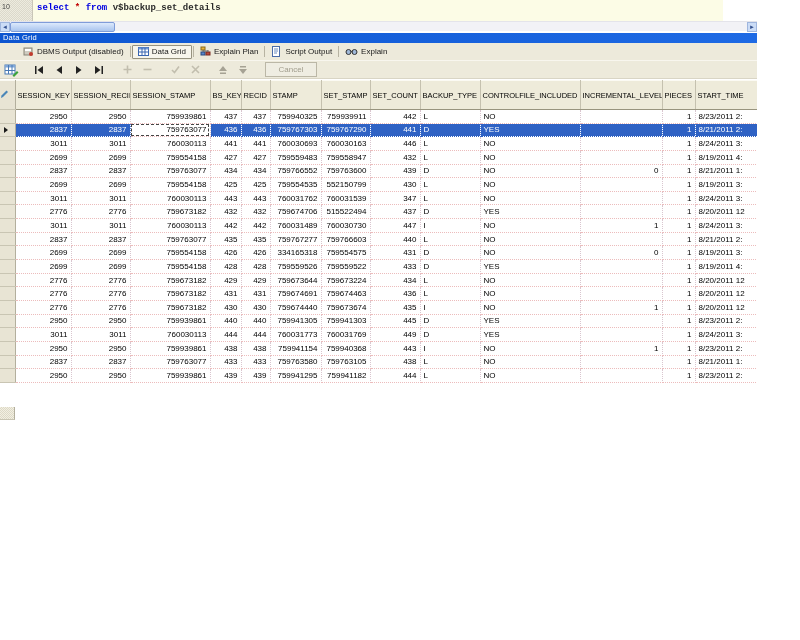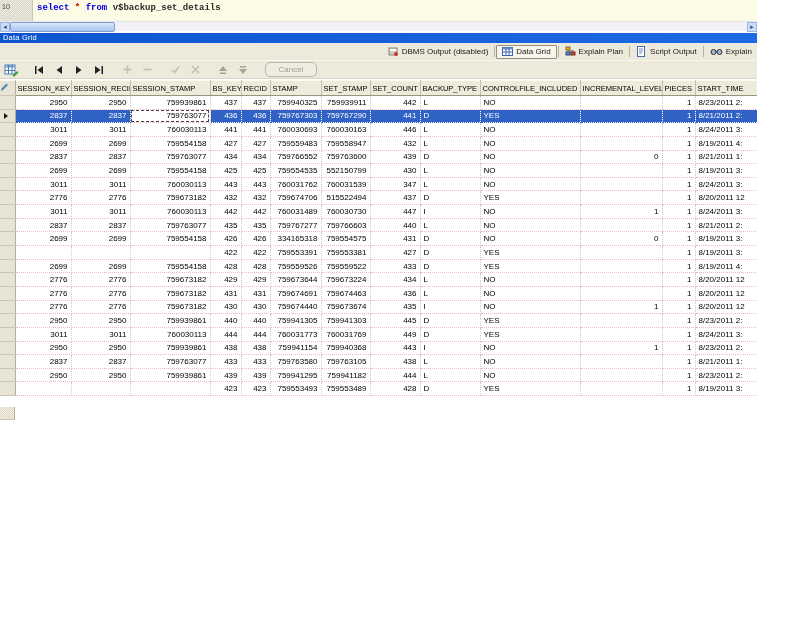--- a/index.html
+++ b/index.html
@@ -1,20 +1,20 @@
 <!DOCTYPE html>
 <html><head>
 <meta charset="utf-8">
 <style>
   * { margin:0; padding:0; box-sizing:border-box; }
   html,body { width:800px; height:640px; background:#ffffff; font-family:"Liberation Sans",sans-serif; }
   .app { position:relative; width:757px; height:424px; background:#fff; overflow:hidden; }
 
   
-  .editor { position:absolute; top:0; left:0; width:799px; height:21px; background:#FCFCE6; }
+  .editor { position:absolute; top:0; left:0; width:723px; height:21px; background:#FCFCE6; }
   .editor-gutter { position:absolute; left:0; top:0; width:33px; height:21px;
     background-color:#EDEBDF;
     background-image:linear-gradient(45deg,#DBD8CB 25%,transparent 25%,transparent 75%,#DBD8CB 75%),
                      linear-gradient(45deg,#DBD8CB 25%,transparent 25%,transparent 75%,#DBD8CB 75%);
     background-size:2px 2px; background-position:0 0,1px 1px;
     border-right:1px solid #c9c6b8; font-size:7px; color:#444; }
   .editor-gutter span { position:absolute; left:2px; top:3px; }
   .code-line { position:absolute; left:37px; top:3px; font-family:"Liberation Mono","DejaVu Sans Mono",monospace;
     font-size:9px; font-weight:bold; white-space:pre; color:#1a1a1a; }
   .tok-kw { color:#0000E0; }
@@ -31,42 +31,42 @@
   .sb-thumb { position:absolute; top:0; left:10px; width:105px; height:10px;
     background:linear-gradient(#DCE9FC,#A9C4EE); border:1px solid #7F9CD8; border-radius:2px; }
 
   
   .caption { position:absolute; top:33px; left:0; width:757px; height:10px;
     background:linear-gradient(90deg,#0D55D0,#1E6AE4); color:#fff; font-size:7.5px;
     line-height:10px; padding-left:3px; letter-spacing:.2px; }
 
   
   .tabbar { position:absolute; top:43px; left:0; width:757px; height:17px; background:#EDEADB;
-    display:flex; align-items:center; padding-left:0;justify-content:flex-end; }
+    display:flex; align-items:center; padding-left:18px; }
   .tab { display:flex; align-items:center; gap:3px; height:14px; padding:0 5px; font-size:8px;
     color:#1a1a1a; white-space:nowrap; }
   .tab.active { background:#F7F5EC; border:1px solid #96927f; border-radius:1px; }
   .tab-sep { width:1px; height:11px; background:#b7b3a2; margin:0 1px; }
   .tab svg { flex:0 0 auto; }
 
   
   .toolbar { position:absolute; top:60px; left:0; width:757px; height:19px; background:#EDEADB;
     border-top:1px solid #f8f6ee; border-bottom:1px solid #d9d5c5;
     display:flex; align-items:center; gap:4px; padding-left:3px; }
   .tbtn { width:16px; height:15px; display:flex; align-items:center; justify-content:center; }
   .tbtn.gap { margin-left:8px; }
   .cancel-btn { margin-left:10px; width:52px; height:15px; background:#EFEDE2;
-    border:1px solid #BBB7A6; border-radius:5px; color:#A19D8D; font-size:8px;
+    border:1px solid #BBB7A6; border-radius:0; color:#A19D8D; font-size:8px;
     text-align:center; line-height:13px; }
 
   
   .grid-wrap { position:absolute; top:80px; left:0; width:757px; height:344px; overflow:hidden; background:#fff; }
   table.grid { border-collapse:collapse; table-layout:fixed; width:757px; }
   .grid th { background:#EEEBDA; font-weight:normal; font-size:7.5px; text-align:left;
-    padding:0 2px; height:15px; color:#000; white-space:nowrap; overflow:hidden;
+    padding:0 2px; height:29px; color:#000; white-space:nowrap; overflow:hidden;
     border-top:1px solid #fbfaf3; border-right:1px solid #c5c1af; border-bottom:1px solid #98947e; }
   .grid th.corner { padding:0 1px; }
   .grid td { font-size:8px; height:13.65px; padding:0 3px; white-space:nowrap; overflow:hidden;
     color:#000; background:#fff; border-right:1px dotted #D9C6CF; border-bottom:1px dotted #ECBCBC; }
   .grid td.num { text-align:right; }
   .grid td.txt { text-align:left; }
   .grid td.gut, .grid th.gut { padding:0;
     background-color:#F2EFE2;
     background-image:linear-gradient(45deg,#DDD9C6 25%,transparent 25%,transparent 75%,#DDD9C6 75%),
                      linear-gradient(45deg,#DDD9C6 25%,transparent 25%,transparent 75%,#DDD9C6 75%);
@@ -438,36 +438,20 @@
             <td class="num">759554575</td>
             <td class="num">431</td>
             <td class="txt">D</td>
             <td class="txt">NO</td>
             <td class="num">0</td>
             <td class="num">1</td>
             <td class="txt">8/19/2011 3:</td>
           </tr>
           <tr>
             <td class="gut"></td>
-            <td class="num"></td>
-            <td class="num"></td>
-            <td class="num"></td>
-            <td class="num">422</td>
-            <td class="num">422</td>
-            <td class="num">759553391</td>
-            <td class="num">759553381</td>
-            <td class="num">427</td>
-            <td class="txt">D</td>
-            <td class="txt">YES</td>
-            <td class="num"></td>
-            <td class="num">1</td>
-            <td class="txt">8/19/2011 3:</td>
-          </tr>
-          <tr>
-            <td class="gut"></td>
             <td class="num">2699</td>
             <td class="num">2699</td>
             <td class="num">759554158</td>
             <td class="num">428</td>
             <td class="num">428</td>
             <td class="num">759559526</td>
             <td class="num">759559522</td>
             <td class="num">433</td>
             <td class="txt">D</td>
             <td class="txt">YES</td>
@@ -596,33 +580,17 @@
             <td class="num">439</td>
             <td class="num">759941295</td>
             <td class="num">759941182</td>
             <td class="num">444</td>
             <td class="txt">L</td>
             <td class="txt">NO</td>
             <td class="num"></td>
             <td class="num">1</td>
             <td class="txt">8/23/2011 2:</td>
           </tr>
-          <tr>
-            <td class="gut"></td>
-            <td class="num"></td>
-            <td class="num"></td>
-            <td class="num"></td>
-            <td class="num">423</td>
-            <td class="num">423</td>
-            <td class="num">759553493</td>
-            <td class="num">759553489</td>
-            <td class="num">428</td>
-            <td class="txt">D</td>
-            <td class="txt">YES</td>
-            <td class="num"></td>
-            <td class="num">1</td>
-            <td class="txt">8/19/2011 3:</td>
-          </tr>
         </tbody>
     </table>
   </div>
   <div class="extra-gut"></div>
 </div>
 
 </body></html>

